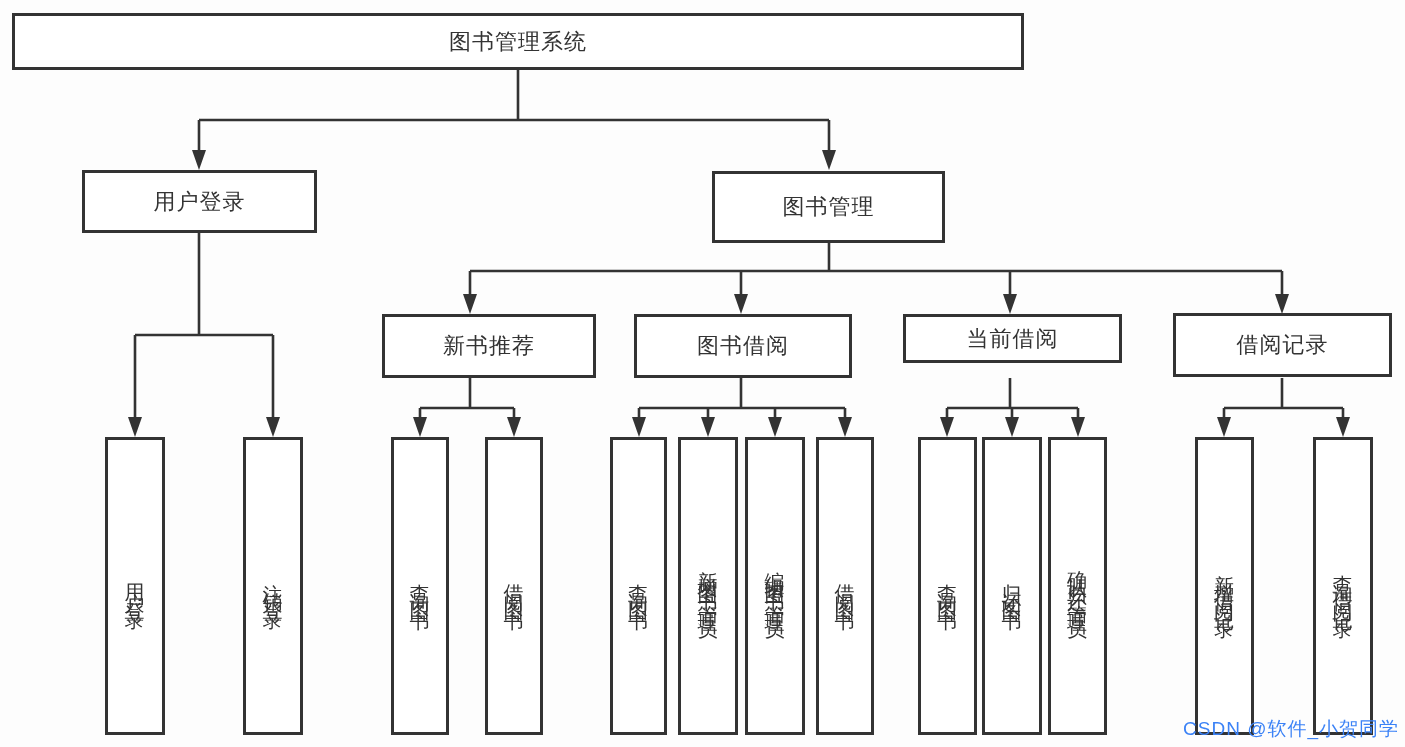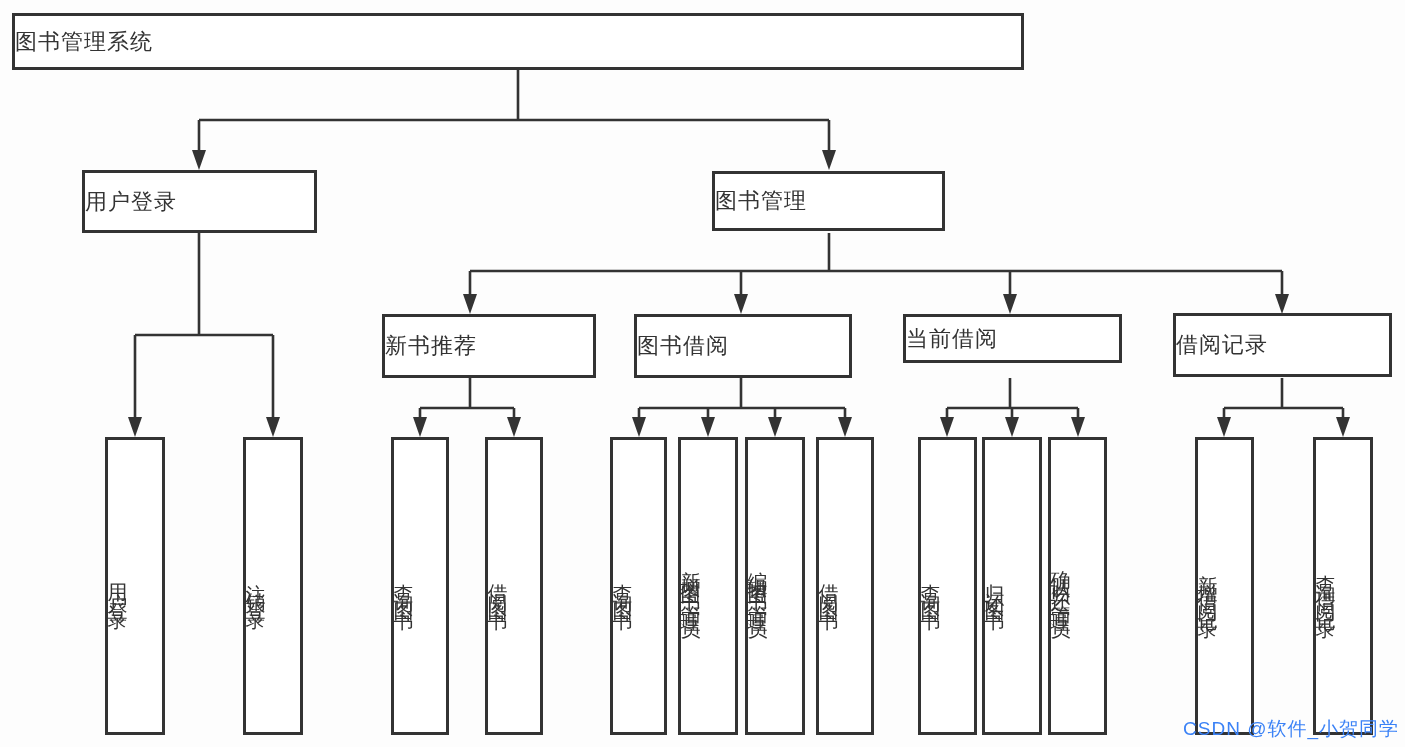--- a/index.html
+++ b/index.html
@@ -10,21 +10,21 @@
     font-family:"Liberation Sans","DejaVu Sans",sans-serif;
     color:#333333;
     overflow:hidden;
   }
   .connectors{position:absolute;left:0;top:0;}
   .node{
     position:absolute;
     background:#ffffff;
     border:3px solid #333333;
     box-sizing:border-box;
-    display:flex;align-items:center;
+    display:flex;align-items:center;justify-content:center;
     text-align:center;
     color:#333333;
   }
   .node.h{font-size:22px;letter-spacing:1px;}
   .node.v{font-size:20px;}
   .node.v .vtext{
     writing-mode:vertical-rl;
     text-orientation:mixed;
     letter-spacing:9px;
     line-height:1;
@@ -85,21 +85,21 @@
     </g>
   </svg>
 
   <div class="node h" style="left:12px;top:13px;width:1012px;height:57px;">
     <span>图书管理系统</span>
   </div>
 
   <div class="node h" style="left:82px;top:170px;width:235px;height:63px;">
     <span>用户登录</span>
   </div>
-  <div class="node h" style="left:712px;top:171px;width:233px;height:60px;">
+  <div class="node h" style="left:712px;top:171px;width:233px;height:72px;">
     <span>图书管理</span>
   </div>
 
   <div class="node h" style="left:382px;top:314px;width:214px;height:64px;">
     <span>新书推荐</span>
   </div>
   <div class="node h" style="left:634px;top:314px;width:218px;height:64px;">
     <span>图书借阅</span>
   </div>
   <div class="node h" style="left:903px;top:314px;width:219px;height:49px;">

